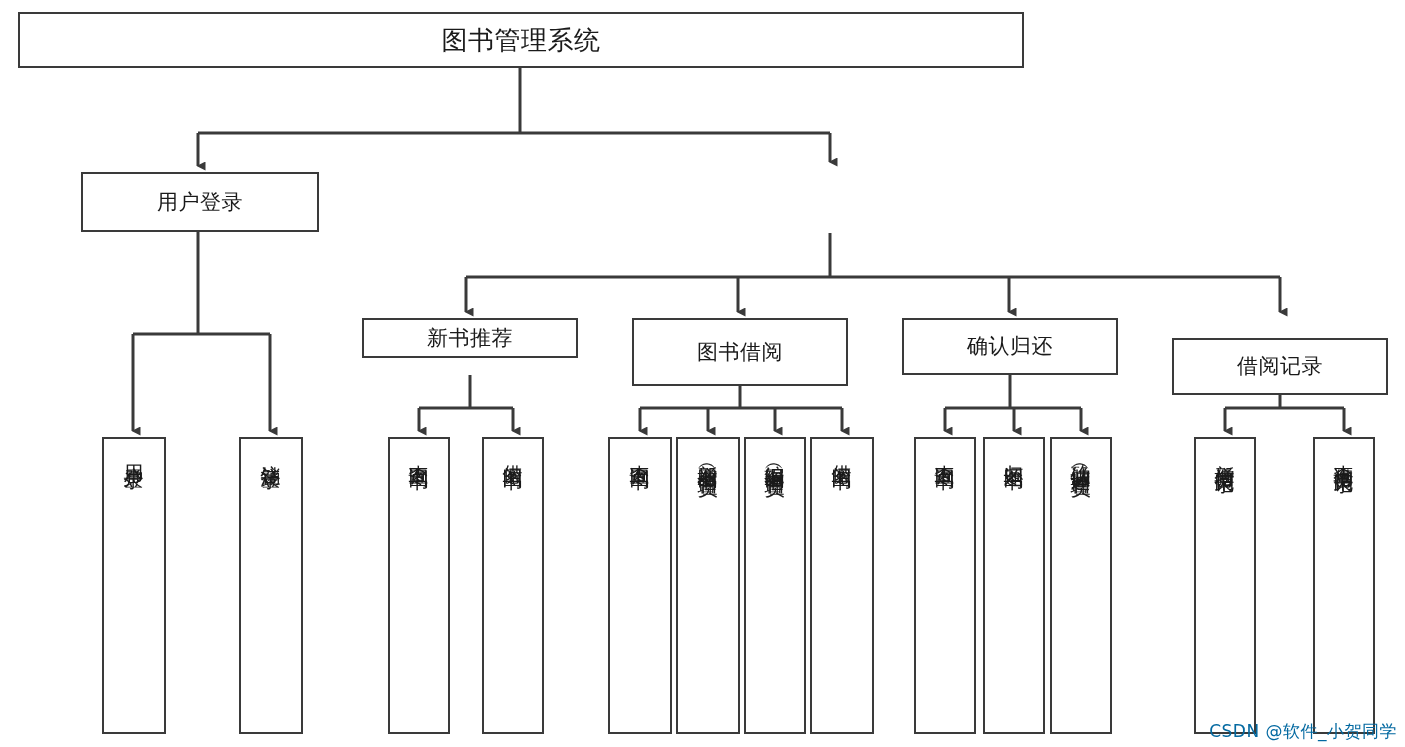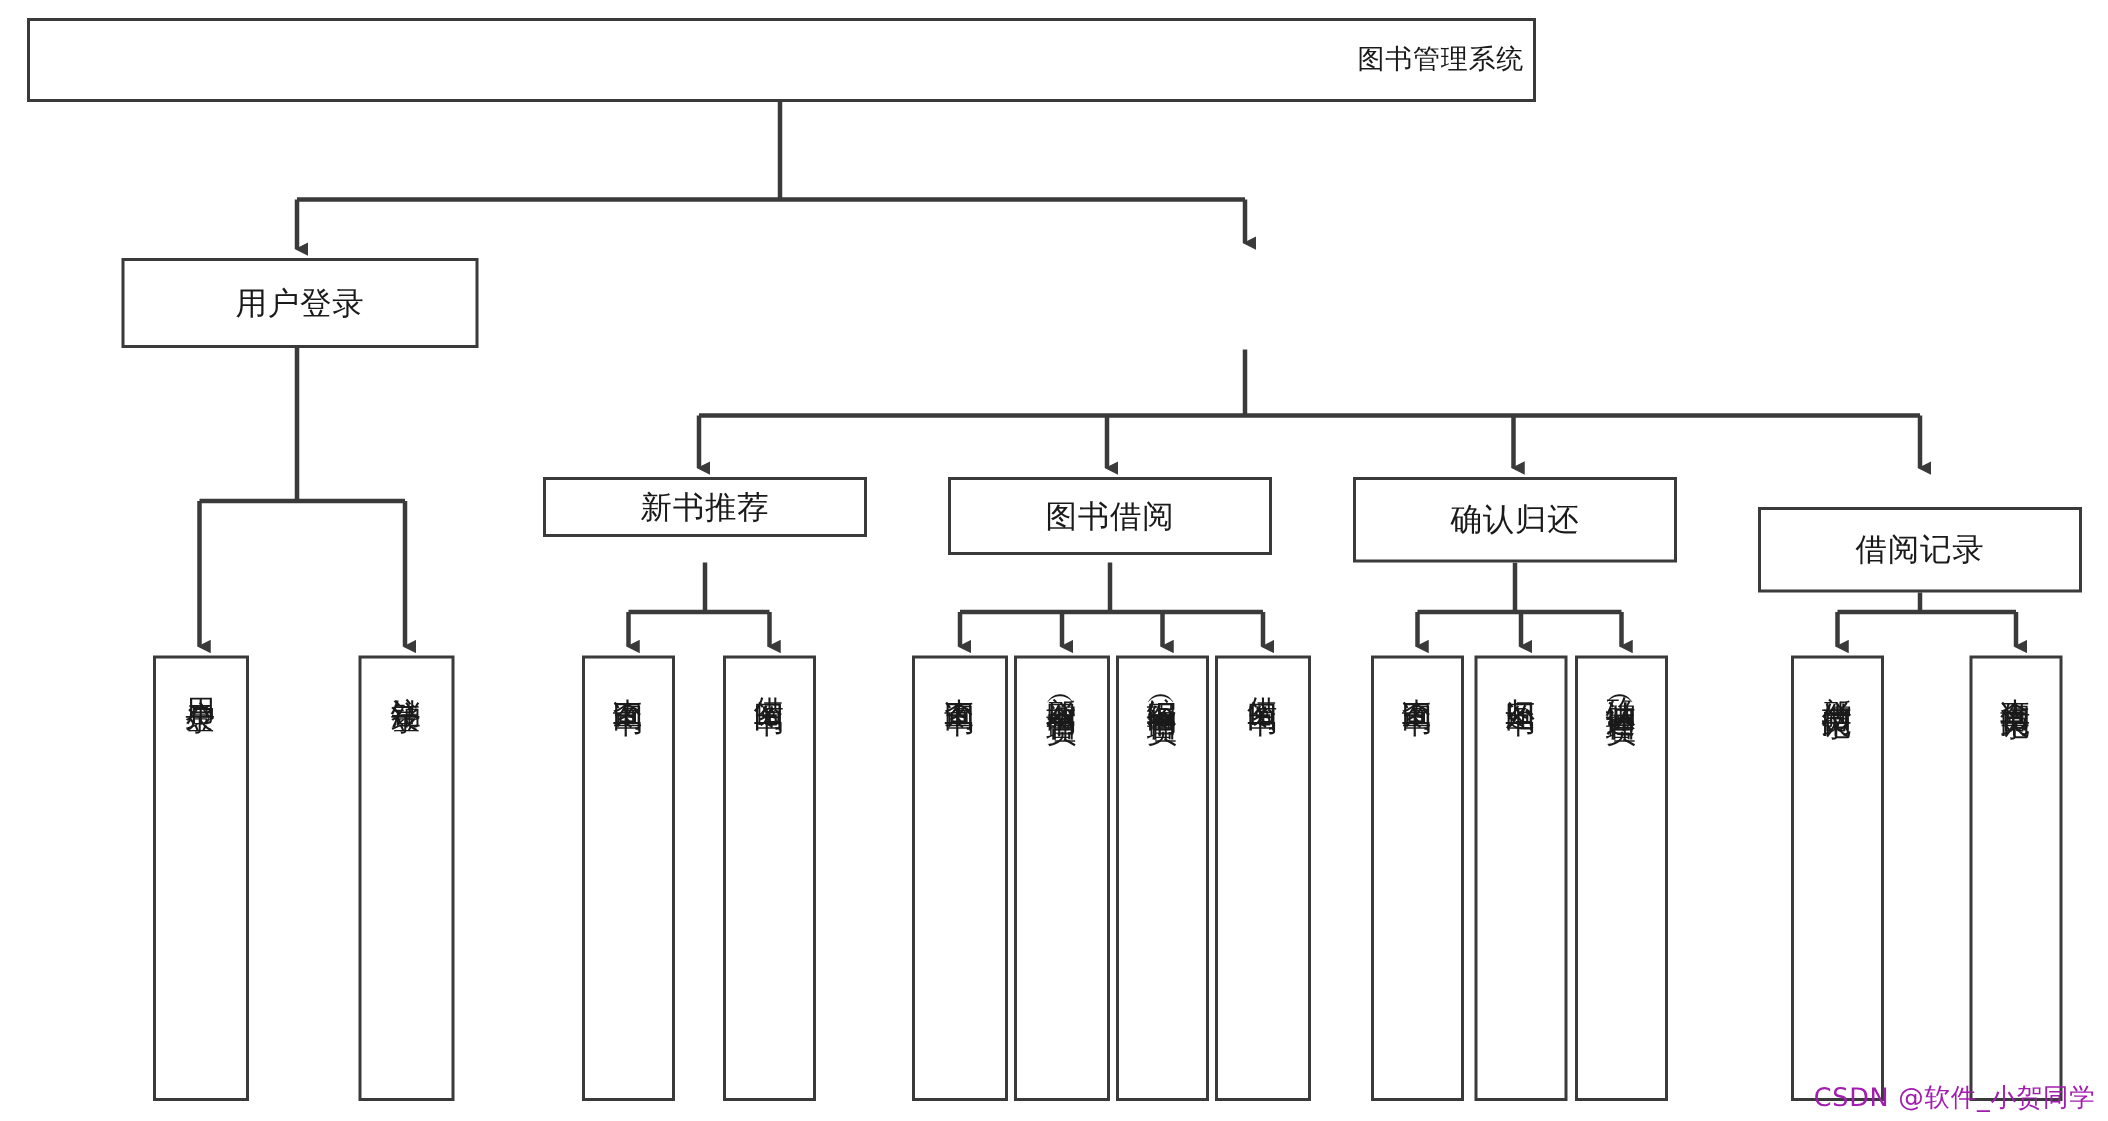--- a/index.html
+++ b/index.html
@@ -37,42 +37,41 @@
     text-align: center;
     line-height: 1.18;
   }
   .node.h {
     
     font-size: 21px;
     letter-spacing: 0.5px;
     padding: 0 6px;
   }
   .node.root {
-    font-size: 18px;
-    justify-content: flex-end;
+    font-size: 26px;
   }
   .node.v {
     
     font-size: 20px;
     padding: 10px 0;
     align-items: flex-start;
   }
   .node.v .vtext {
     writing-mode: vertical-rl;
     text-orientation: upright;
     letter-spacing: 2px;
     line-height: 1;
     white-space: nowrap;
   }
   .watermark {
     position: absolute;
     right: 8px;
     bottom: 4px;
     font-size: 17px;
-    color: #a21caf;
+    color: #0369a1;
     letter-spacing: 0.5px;
     white-space: nowrap;
     user-select: none;
   }
 </style>
 </head>
 <body>
 
 <div id="canvas">
 
@@ -134,21 +133,21 @@
 
   <div class="node h" style="left:81px; top:172px; width:238px; height:60px;">
     <span>用户登录</span>
   </div>
 
 
   <div class="node h" style="left:362px; top:318px; width:216px; height:40px;">
     <span>新书推荐</span>
   </div>
 
-  <div class="node h" style="left:632px; top:318px; width:216px; height:52px;">
+  <div class="node h" style="left:632px; top:318px; width:216px; height:68px;">
     <span>图书借阅</span>
   </div>
 
   <div class="node h" style="left:902px; top:318px; width:216px; height:57px;">
     <span>确认归还</span>
   </div>
 
   <div class="node h" style="left:1172px; top:318px; width:216px; height:57px;margin-top:20px;">
     <span>借阅记录</span>
   </div>

